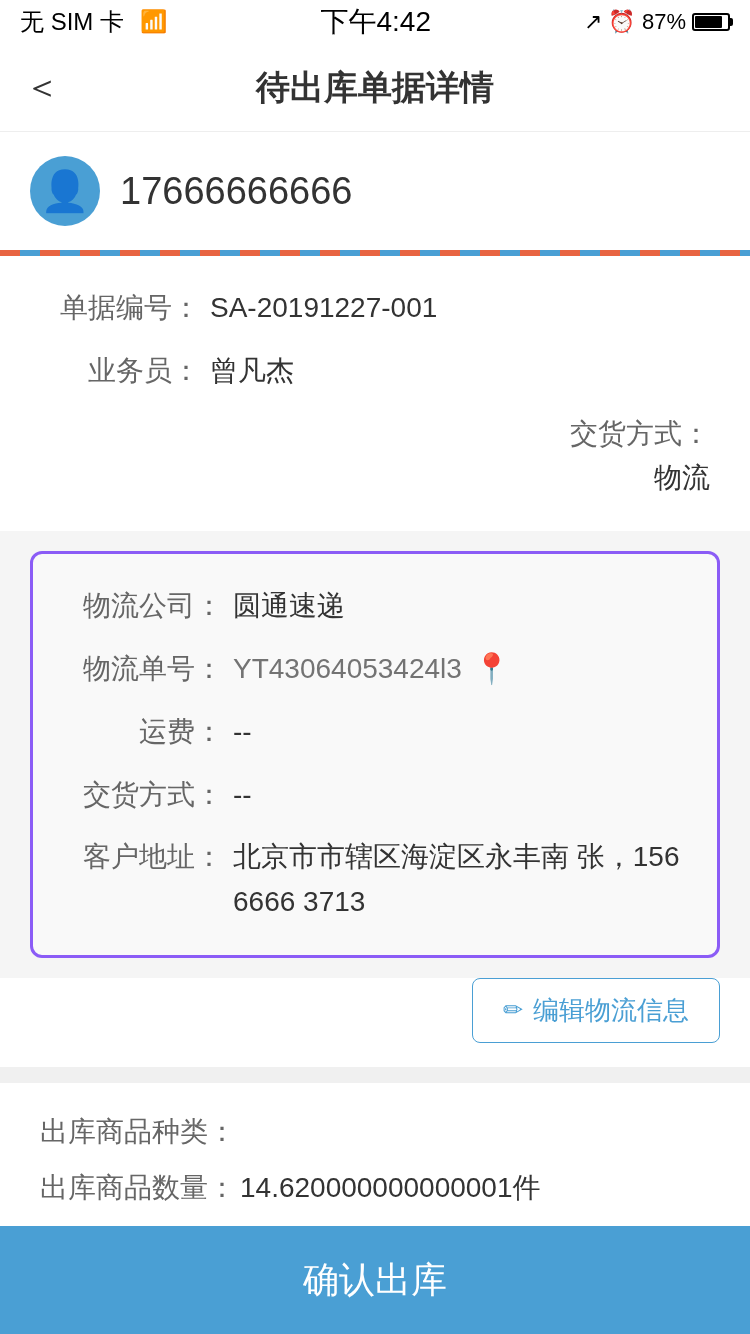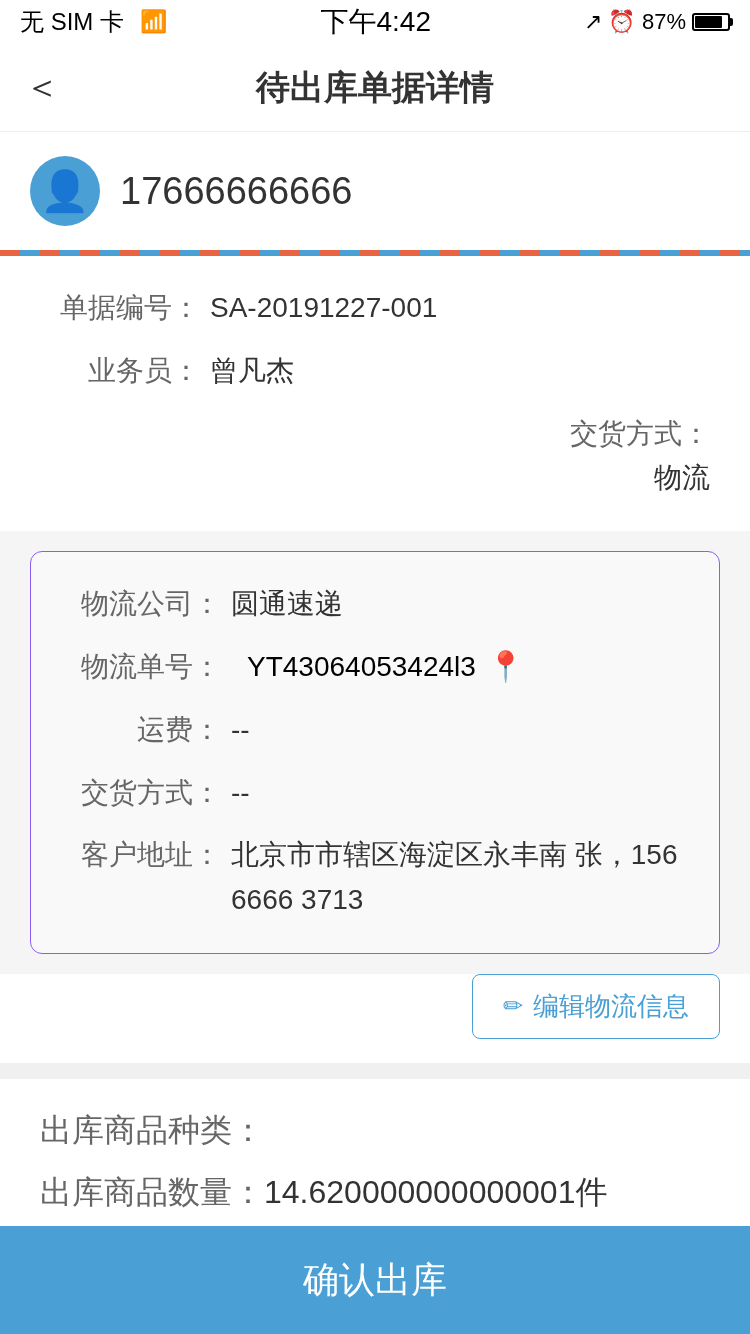--- a/index.html
+++ b/index.html
@@ -138,21 +138,21 @@
     }
     .info-value {
       color: #333;
       flex: 1;
       padding-left: 10px;
     }
 
     
     .logistics-card {
       background: #f9f9f9;
-      border: 1px solid #8b5cf6;
+      border: 3px solid #8b5cf6;
       border-radius: 12px;
       margin: 20px 30px;
       padding: 30px 30px;
     }
     .logistics-row {
       display: flex;
       align-items: flex-start;
       margin-bottom: 18px;
       font-size: 28px;
       line-height: 1.6;
@@ -165,21 +165,21 @@
       flex-shrink: 0;
     }
     .logistics-value {
       color: #333;
       flex: 1;
       padding-left: 10px;
       display: flex;
       align-items: center;
       gap: 12px;
     }
-    .tracking-number { color: #000000; margin-left: 16px; }
+    .tracking-number { color: #737373; }
     .location-icon {
       width: 36px;
       height: 36px;
       display: inline-flex;
       align-items: center;
       justify-content: center;
       color: #4a9fd4;
       font-size: 30px;
     }
 
@@ -212,21 +212,21 @@
 
     
     .goods-section {
       background: #fff;
       padding: 30px 40px;
     }
     .goods-row {
       display: flex;
       align-items: center;
       margin-bottom: 18px;
-      font-size: 32px;
+      font-size: 28px;
     }
     .goods-row:last-child { margin-bottom: 0; }
     .goods-label {
       color: #666;
       min-width: 200px;
       flex-shrink: 0;
     }
     .goods-value {
       color: #333;
       flex: 1;

